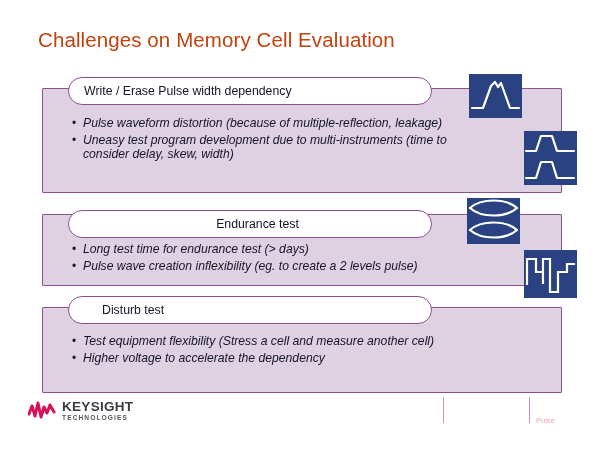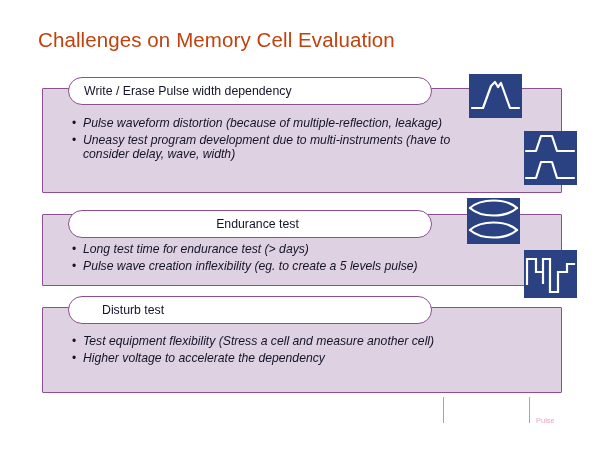--- a/index.html
+++ b/index.html
@@ -153,40 +153,40 @@
       <span class="section-header-label">Write / Erase Pulse width dependency</span>
     </div>
 
     <div class="bullets" style="top:116px; left:72px; width:400px;">
       <div class="bullet">
         <span class="bullet-dot">•</span>
         <span class="bullet-text">Pulse waveform distortion (because of multiple-reflection, leakage)</span>
       </div>
       <div class="bullet">
         <span class="bullet-dot">•</span>
-        <span class="bullet-text">Uneasy test program development due to multi-instruments (have to consider delay, wave, width)</span>
+        <span class="bullet-text">Uneasy test program development due to multi-instruments (time to consider delay, skew, width)</span>
       </div>
     </div>
   </div>
 
   <div class="section">
     <div class="section-body" style="top:214px; width:520px; height:72px;"></div>
 
     <div class="section-header" style="top:210px; width:364px;justify-content:center;">
       <span class="section-header-label">Endurance test</span>
     </div>
 
     <div class="bullets" style="top:242px; left:72px; width:440px;">
       <div class="bullet">
         <span class="bullet-dot">•</span>
         <span class="bullet-text">Long test time for endurance test (&gt; days)</span>
       </div>
       <div class="bullet">
         <span class="bullet-dot">•</span>
-        <span class="bullet-text">Pulse wave creation inflexibility (eg. to create a 5 levels pulse)</span>
+        <span class="bullet-text">Pulse wave creation inflexibility (eg. to create a 2 levels pulse)</span>
       </div>
     </div>
   </div>
 
   <div class="section">
     <div class="section-body" style="top:307px; width:520px; height:86px;"></div>
 
     <div class="section-header" style="top:296px; width:364px;padding-left:33px;">
       <span class="section-header-label">Disturb test</span>
     </div>
@@ -224,19 +224,28 @@
       <path d="M3,32 C14,22 39,22 50,32" fill="none" stroke="#ffffff" stroke-width="2.2" stroke-linecap="round"></path>
     </svg>
   </div>
 
   <div class="wave-icon" style="left:524px; top:250px; width:53px; height:48px;">
     <svg width="53" height="48" viewBox="0 0 53 48">
       <polyline points="3,34 3,9 12,9 12,22 19,22 19,34 19,9 26,9 26,42 34,42 34,22 43,22 43,14 50,14" fill="none" stroke="#ffffff" stroke-width="2.2" stroke-linejoin="miter" stroke-linecap="square"></polyline>
     </svg>
   </div>
 
+  <div id="footer-logo">
+    <svg id="logo-mark" width="28" height="20" viewBox="0 0 28 20">
+      <polyline points="1,13 4,5 7,15 10,2 13,16 16,6 19,12 22,4 26,11" fill="none" stroke="#d6115a" stroke-width="3" stroke-linejoin="round" stroke-linecap="round"></polyline>
+    </svg>
+    <div id="logo-words">
+      <div id="logo-keysight">KEYSIGHT</div>
+      <div id="logo-technologies">TECHNOLOGIES</div>
+    </div>
+  </div>
 
   <div class="footer-tick" style="left:443px; top:397px; height:26px;"></div>
   <div class="footer-tick" style="left:529px; top:397px; height:26px;"></div>
 
   <div id="page-label">Pulse</div>
 
 </div>
 
 </body></html>

